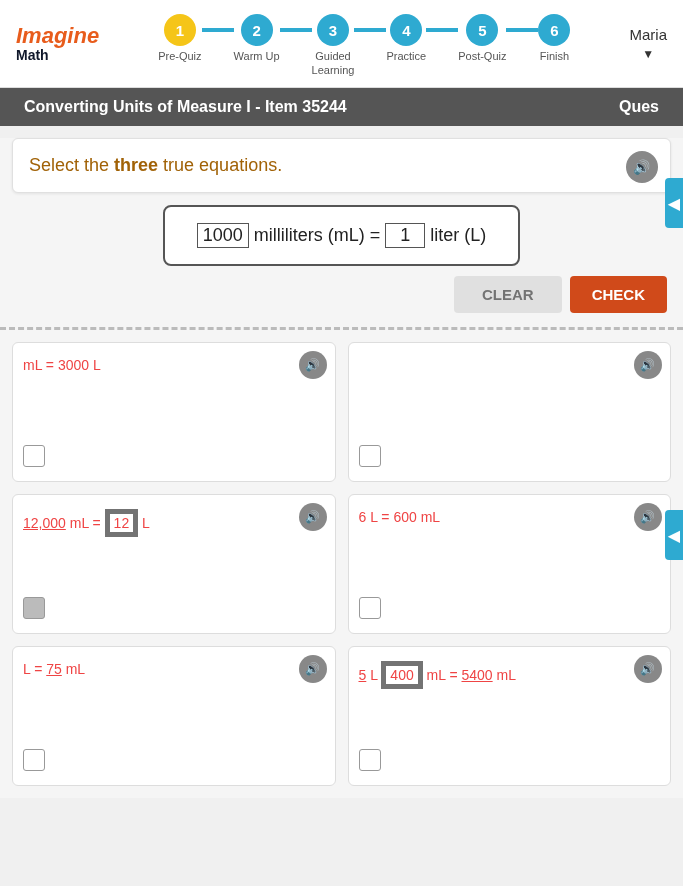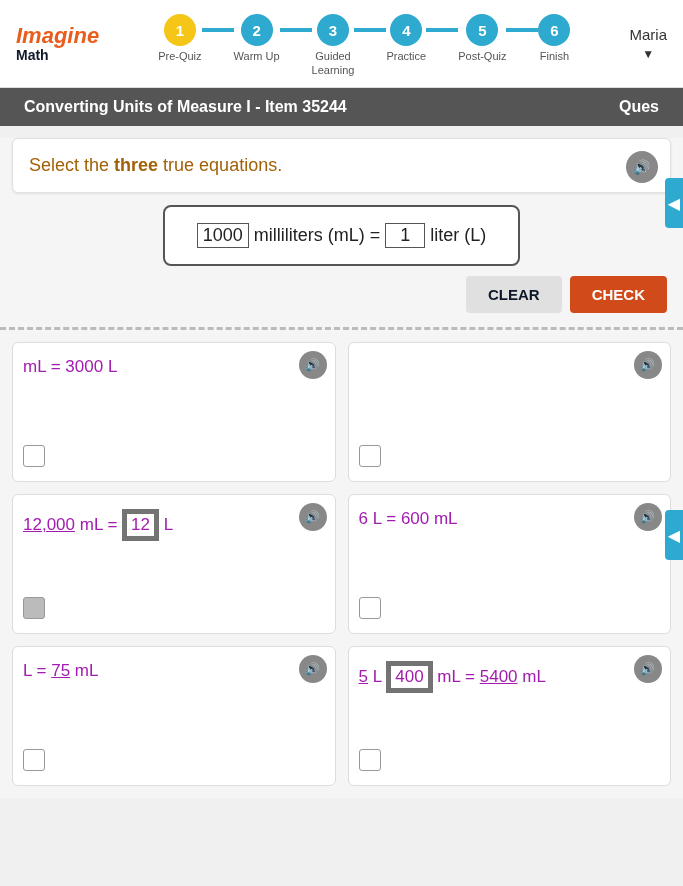--- a/index.html
+++ b/index.html
@@ -178,24 +178,24 @@
     .action-buttons {
       display: flex;
       justify-content: flex-end;
       padding: 10px 16px;
       gap: 8px;
     }
     .btn-clear {
       background: #e0e0e0;
       border: none;
       border-radius: 4px;
-      padding: 10px 22px;
+      padding: 10px 28px;
       font-size: 15px;
       font-weight: bold;
-      color: #0f172a;
+      color: #737373;
       cursor: pointer;
       margin-left: 24px;
     }
     .btn-check {
       background: #d04a1a;
       border: none;
       border-radius: 4px;
       padding: 10px 22px;
       font-size: 15px;
       font-weight: bold;
@@ -241,22 +241,22 @@
       border: none;
       cursor: pointer;
       display: flex;
       align-items: center;
       justify-content: center;
       color: #fff;
       font-size: 12px;
     }
 
     .choice-equation {
-      font-size: 17px;
-      color: #a21caf;
+      font-size: 14px;
+      color: #ef4444;
       padding-top: 4px;
       padding-right: 34px;
     }
     .choice-equation .underline {
       text-decoration: underline;
     }
     .choice-equation .num-box {
       display: inline-block;
       border: 5px solid #737373;
       padding: 1px 4px;

